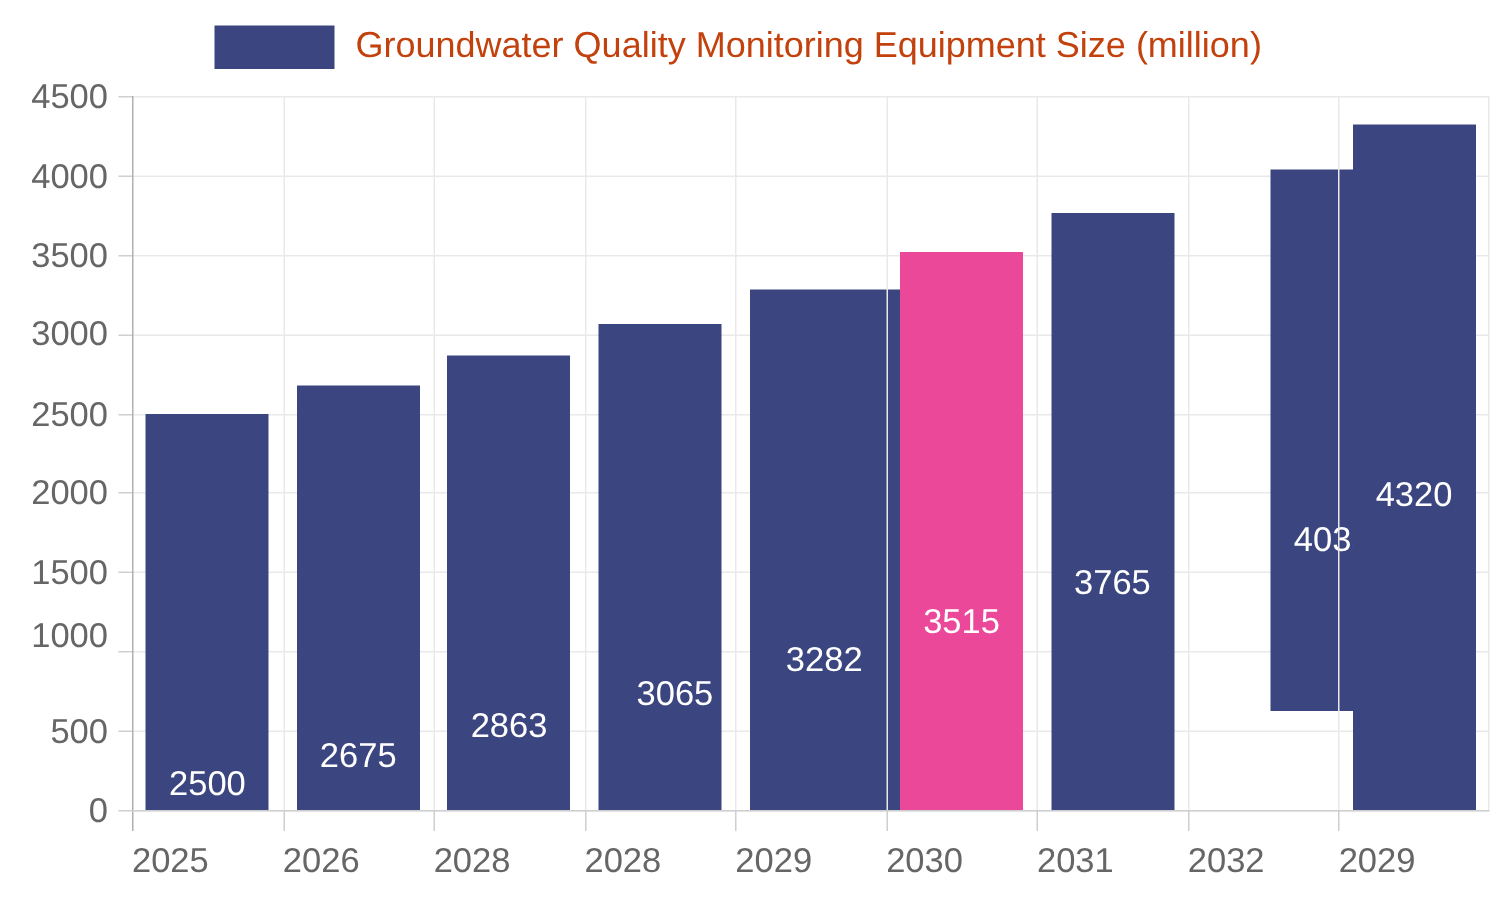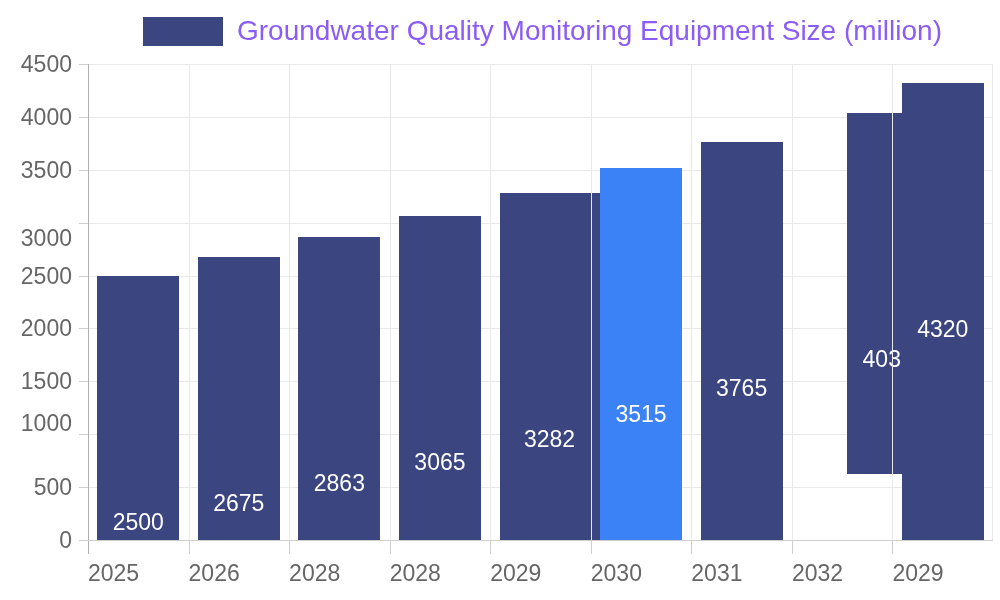--- a/index.html
+++ b/index.html
@@ -32,22 +32,22 @@
     align-items: center;
     height: 34px;
   }
   .legend-swatch {
     width: 80px;
     height: 29px;
     background: #3b4580;
   }
   .legend-label {
     margin-left: 14px;
-    font-size: 28px;
-    color: #8b5cf6;
+    font-size: 24px;
+    color: #c2410c;
     white-space: nowrap;
     line-height: 1;
   }
 
   
   .plot {
     position: absolute;
     left: 88px;
     top: 64px;
     width: 905px;
@@ -161,28 +161,28 @@
       <div class="gridline-v" style="left: 101px;"></div>
       <div class="bar" title="2026: 2675" style="left: 109.833px; top: 193.044px; width: 82px; height: 282.956px; background: rgb(59, 69, 128);">
         <div class="bar-value" style="top: 235px;">2675</div>
       </div>
       <div class="gridline-v" style="left: 201px;"></div>
       <div class="bar" title="2027: 2863" style="left: 210.389px; top: 173.158px; width: 82px; height: 302.842px; background: rgb(59, 69, 128);">
         <div class="bar-value" style="top: 235px;">2863</div>
       </div>
       <div class="gridline-v" style="left: 302px;"></div>
       <div class="bar" title="2028: 3065" style="left: 310.944px; top: 151.791px; width: 82px; height: 324.209px; background: rgb(59, 69, 128);">
-        <div class="bar-value" style="top: 235px;">3065</div>
+        <div class="bar-value" style="top: 235px; margin-left: 10px;">3065</div>
       </div>
       <div class="gridline-v" style="left: 402px;"></div>
       <div class="bar" title="2029: 3282" style="left: 411.5px; top: 128.837px; width: 100px; height: 347.163px; background: rgb(59, 69, 128);">
         <div class="bar-value" style="top: 235px;">3282</div>
       </div>
       <div class="gridline-v" style="left: 503px;"></div>
-      <div class="bar" title="2030: 3515" style="left: 512.056px; top: 104.191px; width: 82px; height: 371.809px; background: #3b82f6;">
+      <div class="bar" title="2030: 3515" style="left: 512.056px; top: 104.191px; width: 82px; height: 371.809px; background: #ec4899;">
         <div class="bar-value" style="top: 235px;">3515</div>
       </div>
       <div class="gridline-v" style="left: 603px;"></div>
       <div class="bar" title="2031: 3765" style="left: 612.611px; top: 77.7467px; width: 82px; height: 398.253px; background: rgb(59, 69, 128);">
         <div class="bar-value" style="top: 235px;">3765</div>
       </div>
       <div class="gridline-v" style="left: 704px;"></div>
       <div class="bar" title="2032: 4033" style="left: 713.167px; top: 49.3982px; width: 82px; height: 361px; background: rgb(59, 69, 128); margin-left: 46px;">
         <div class="bar-value" style="top: 235px;">4033</div>
       </div>
@@ -203,21 +203,21 @@
       <div class="ytick-wrap" style="top: 476.111px;">500</div>
       <div class="tick-h" style="left: 79px; top: 434.222px;"></div>
       <div class="ytick-wrap" style="top: 412px;">1000</div>
       <div class="tick-h" style="left: 79px; top: 381.333px;"></div>
       <div class="ytick-wrap" style="top: 370.333px;">1500</div>
       <div class="tick-h" style="left: 79px; top: 328.444px;"></div>
       <div class="ytick-wrap" style="top: 317.444px;">2000</div>
       <div class="tick-h" style="left: 79px; top: 275.556px;"></div>
       <div class="ytick-wrap" style="top: 264.556px;">2500</div>
       <div class="tick-h" style="left: 79px; top: 222.667px;"></div>
-      <div class="ytick-wrap" style="top: 227px; text-align: right;">3000</div>
+      <div class="ytick-wrap" style="top: 211px; text-align: right;">3000</div>
       <div class="tick-h" style="left: 79px; top: 169.778px;"></div>
       <div class="ytick-wrap" style="top: 158.778px;">3500</div>
       <div class="tick-h" style="left: 79px; top: 116.889px;"></div>
       <div class="ytick-wrap" style="top: 105.889px;">4000</div>
       <div class="tick-h" style="left: 79px; top: 64px;"></div>
       <div class="ytick-wrap" style="top: 53px;">4500</div>
       <div class="xtick-wrap" style="left: 88px; width: 100.556px;">2025</div>
       <div class="tick-v-ext" style="left: 189px;"></div>
       <div class="xtick-wrap" style="left: 188.556px; width: 100.556px;">2026</div>
       <div class="tick-v-ext" style="left: 289px;"></div>

